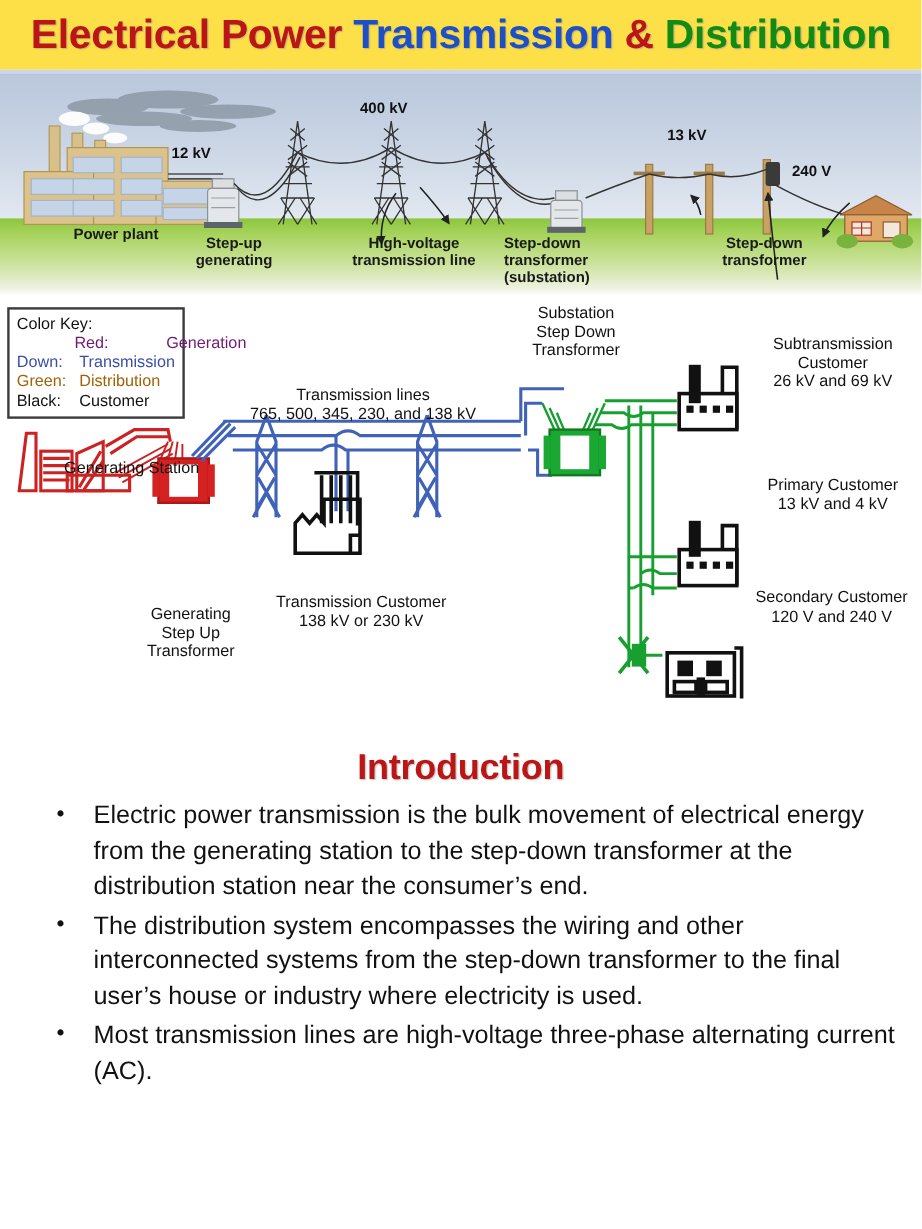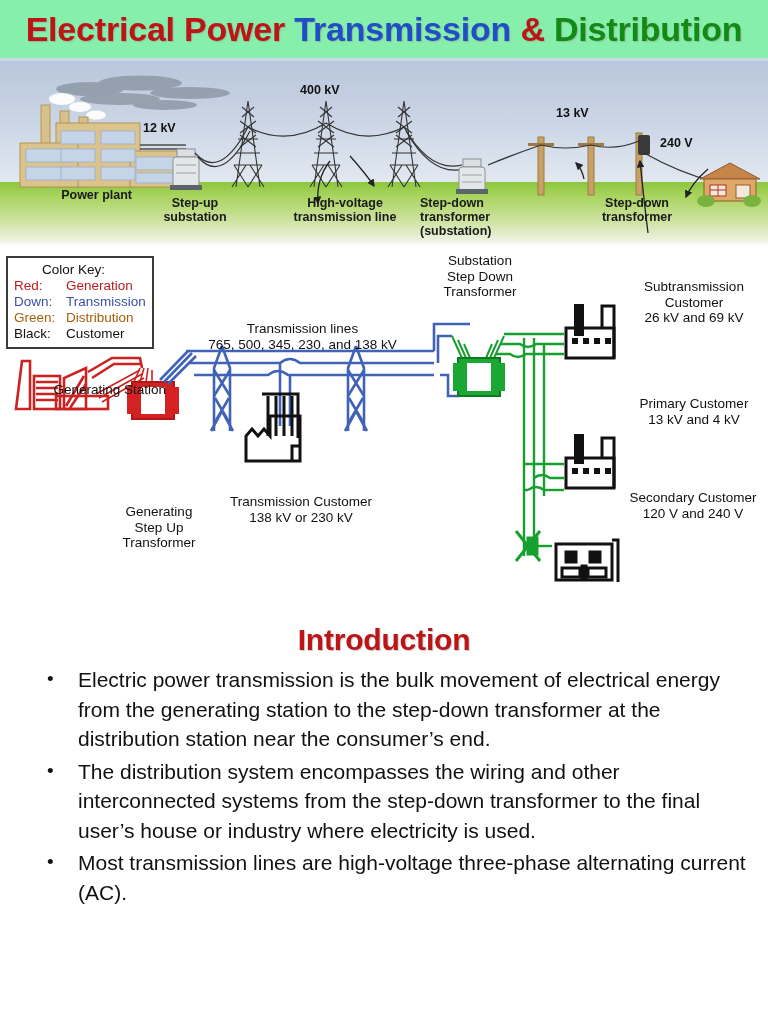--- a/index.html
+++ b/index.html
@@ -7,21 +7,21 @@
     width:768px;height:1024px;
     background:#ffffff;
     font-family:"Liberation Sans", sans-serif;
     overflow:hidden;
     position:relative;
   }
   
   .title-bar{
     height:58px;
     display:flex;align-items:center;justify-content:center;
-    background:#86efac;
+    background:#fde047;
   }
   .title{
     font-size:34px;font-weight:bold;white-space:nowrap;
     letter-spacing:-0.2px;
     text-shadow:1px 1px 1px rgba(150,150,150,0.55);
   }
   .t-red{color:#bb1515;}
   .t-blue{color:#1f4fc4;}
   .t-green{color:#138a13;}
 
@@ -44,24 +44,24 @@
     position:absolute;color:#111;font-size:12.5px;font-weight:bold;
   }
 
   
   .diagram{position:relative;width:768px;height:355px;background:#fff;}
   .colorkey{
     position:absolute;left:6px;top:10px;width:148px;
     border:2px solid #3b3b3b;background:#fff;
     padding:4px 6px 5px 6px;box-sizing:border-box;
   }
-  .ck-title{font-size:13.5px;color:#111;line-height:16px;margin-left:28px;}
+  .ck-title{font-size:13.5px;color:#111;line-height:16px;}
   .ck-row{display:flex;font-size:13.5px;line-height:16px;}
   .ck-k{width:52px;}
-  .c-red{color:#b91c1c;}
+  .c-red{color:#701a75;margin-left:48px;}
   .c-blue{color:#3b4fa8;}
   .c-green{color:#a16207;}
   .c-black{color:#111;}
 
   .dlabel{position:absolute;color:#111;font-size:13.5px;line-height:15.5px;text-align:center;white-space:pre-line;}
   .dlabel.left{text-align:right;}
 
   
   .intro-wrap{position:relative;width:768px;}
   .intro-title{
@@ -213,21 +213,21 @@
     </defs>
   </svg>
 
   <div class="kv-label" style="left:143px;top:60px;">12 kV</div>
   <div class="kv-label" style="left:300px;top:22px;">400 kV</div>
   <div class="kv-label" style="left:556px;top:45px;">13 kV</div>
   <div class="kv-label" style="left:660px;top:75px;">240 V</div>
 
   <div class="banner-label" style="left:22px;top:127px;width:110px;text-align:right;">Power plant</div>
   <div class="banner-label" style="left:135px;top:135px;width:120px;">Step-up
-substation</div>
+generating</div>
   <div class="banner-label" style="left:260px;top:135px;width:170px;">High-voltage
 transmission line</div>
   <div class="banner-label" style="left:420px;top:135px;width:130px;text-align:left;">Step-down
 transformer
 (substation)</div>
   <div class="banner-label" style="left:572px;top:135px;width:130px;">Step-down
 transformer</div>
 </div>
 
 <div class="diagram">

